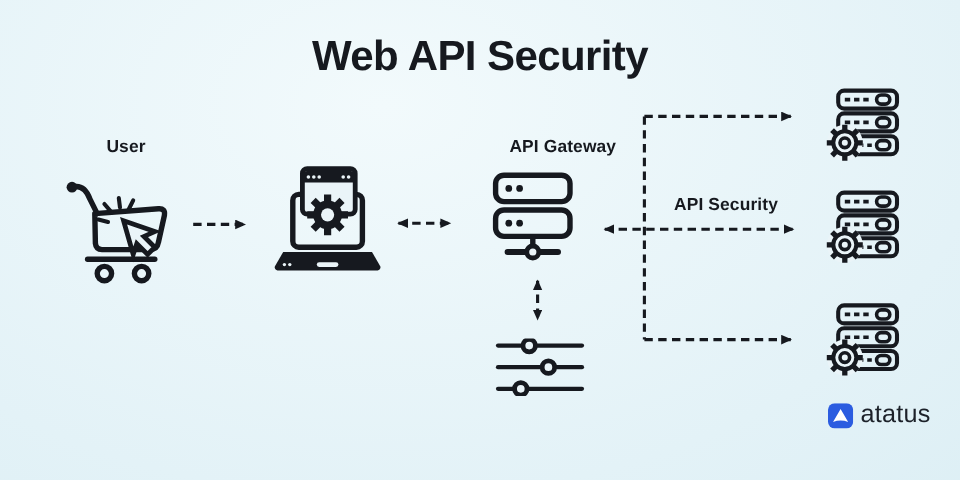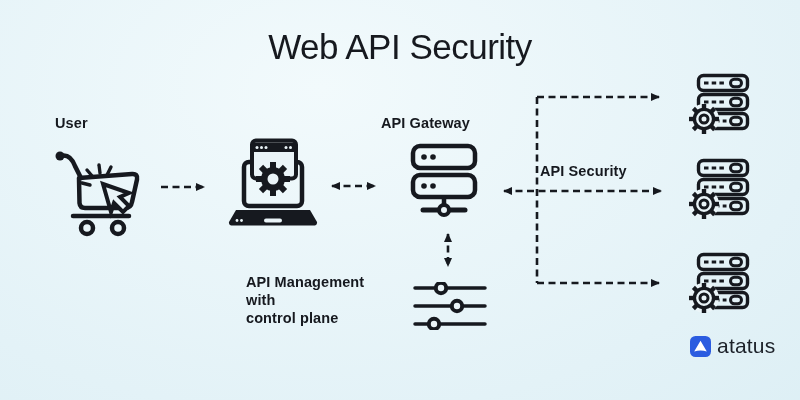--- a/index.html
+++ b/index.html
@@ -14,25 +14,25 @@
   *{margin:0;padding:0;box-sizing:border-box}
   html,body{width:800px;height:400px;overflow:hidden}
   body{font-family:"Liberation Sans",sans-serif;color:var(--ink)}
   .canvas{
     position:relative;width:800px;height:400px;overflow:hidden;
     background:radial-gradient(130% 170% at 40% 22%, var(--bg_center) 0%, var(--bg_mid) 48%, var(--bg_edge) 100%);
   }
   .abs{position:absolute}
   .title{
     left:0;right:0;top:27px;text-align:center;
-    font-size:35px;font-weight:400;letter-spacing:-.5px;color:var(--ink);
+    font-size:35px;font-weight:700;letter-spacing:-.5px;color:var(--ink);
     font-family:"Liberation Sans",sans-serif;
   }
   .node-label{
-    font-size:14.5px;font-weight:700;color:var(--ink);letter-spacing:.1px;
+    font-size:14.5px;font-weight:700;color:var(--ink);text-align:center;letter-spacing:.1px;
   }
   .multi-label{line-height:18px}
   .connector-layer{left:0;top:0;pointer-events:none}
   .connector{stroke:var(--ink);stroke-width:2.6;fill:none;stroke-dasharray:7 4.5}
   .icon-stroke{stroke:var(--ink);fill:none}
   .brand{
     left:690px;top:334px;display:flex;align-items:center;gap:6px;
   }
   .brand-text{
     font-size:21px;font-weight:500;color:var(--logo_text);letter-spacing:.2px;
@@ -70,27 +70,22 @@
           <circle cx="16" cy="46" r="9.6" fill="var(--icon_fill)" stroke="var(--ink)" stroke-width="3.4"></circle>
           <circle cx="16" cy="46" r="4" class="icon-stroke" stroke-width="3"></circle>
         </g>
       </symbol>
     </defs>
   </svg>
 
   <div class="abs title">Web API Security</div>
 
   <div class="abs node-label" style="left:55px;top:115px;width:100px">User</div>
-  <div class="abs node-label" style="left:381px;top:115px;width:130px">API Gateway</div>
+  <div class="abs node-label" style="left:404px;top:115px;width:130px">API Gateway</div>
   <div class="abs node-label" style="left:540px;top:163px;width:130px">API Security</div>
-  <div class="abs node-label multi-label" style="left:246px;top:273px;width:140px">
-    <div>API Management</div>
-    <div>with</div>
-    <div>control plane</div>
-  </div>
 
   <svg class="abs connector-layer" width="800" height="400" viewBox="0 0 800 400">
     <defs>
       <marker id="ah" markerWidth="11" markerHeight="10" refX="8" refY="4" orient="auto" markerUnits="userSpaceOnUse">
         <path d="M0 0 L9 4 L0 8 Z" fill="var(--ink)"></path>
       </marker>
       <marker id="ahr" markerWidth="11" markerHeight="10" refX="8" refY="4" orient="auto-start-reverse" markerUnits="userSpaceOnUse">
         <path d="M0 0 L9 4 L0 8 Z" fill="var(--ink)"></path>
       </marker>
     </defs>

